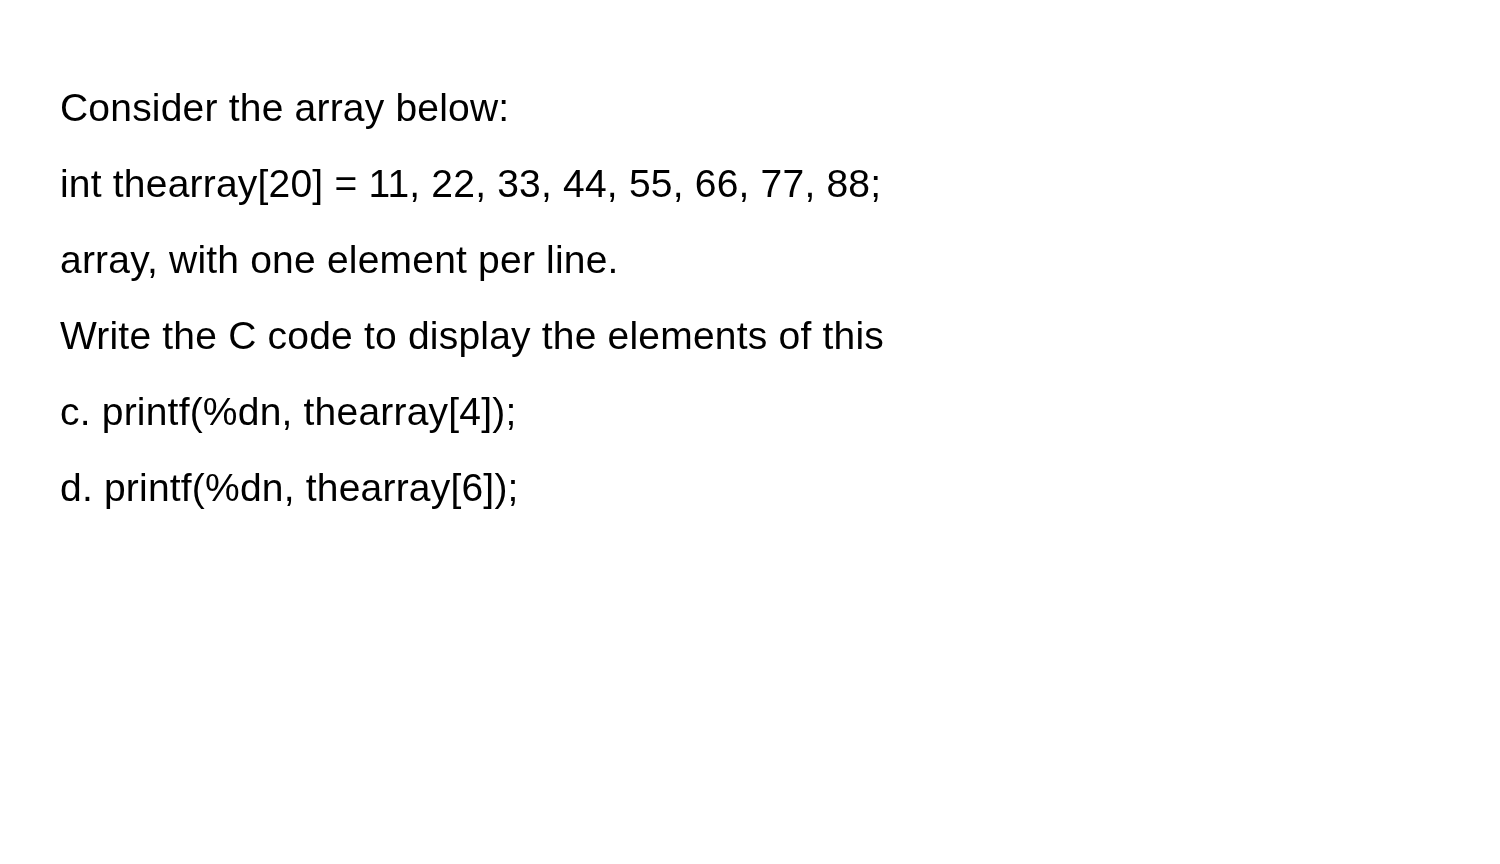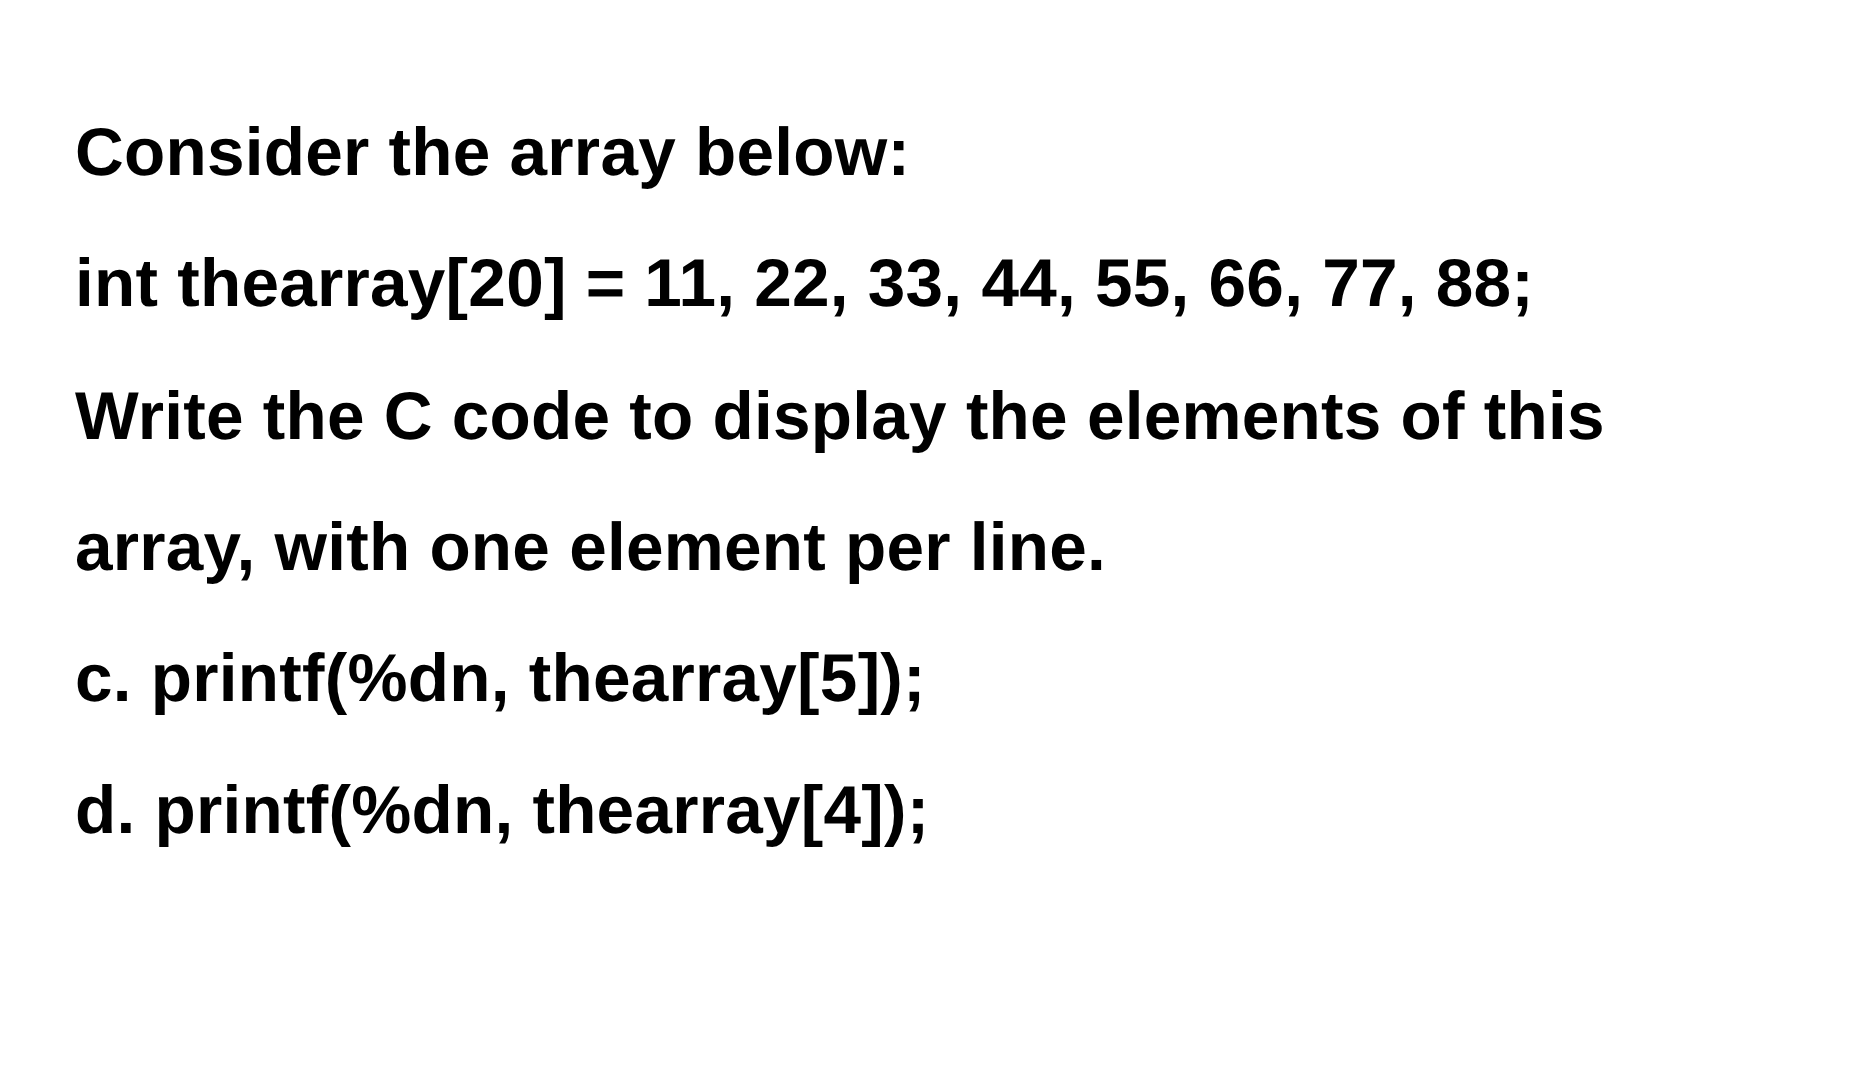--- a/index.html
+++ b/index.html
@@ -10,32 +10,32 @@
   body {
     width: 1500px;
     height: 864px;
     background: #ffffff;
     font-family: -apple-system, BlinkMacSystemFont, "Segoe UI", Helvetica, Arial, sans-serif;
     color: #000000;
     padding: 70px 60px 60px 60px;
     overflow: hidden;
   }
   .content {
-    font-size: 54px;
+    font-size: 39px;
     line-height: 1.95;
     letter-spacing: 0.2px;
-    font-weight: 700;
+    font-weight: 400;
   }
   .line {
     display: block;
   }
 </style>
 </head>
 <body>
 
 <div class="content">
   <span class="line">Consider the array below:</span>
   <span class="line">int thearray[20] = 11, 22, 33, 44, 55, 66, 77, 88;</span>
+  <span class="line">array, with one element per line.</span>
   <span class="line">Write the C code to display the elements of this</span>
-  <span class="line">array, with one element per line.</span>
-  <span class="line">c. printf(%dn, thearray[5]);</span>
-  <span class="line">d. printf(%dn, thearray[4]);</span>
+  <span class="line">c. printf(%dn, thearray[4]);</span>
+  <span class="line">d. printf(%dn, thearray[6]);</span>
 </div>
 
 </body></html>

